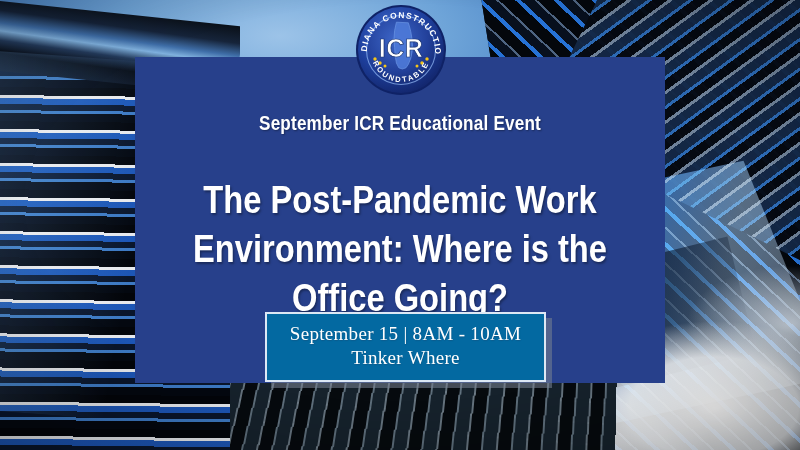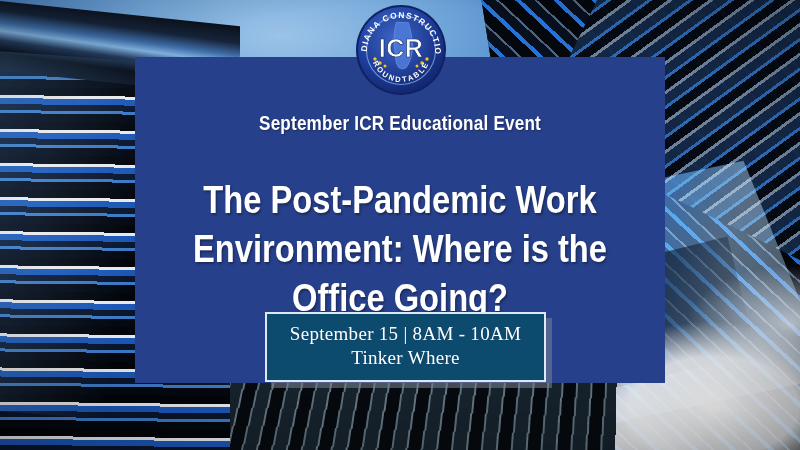--- a/index.html
+++ b/index.html
@@ -233,21 +233,21 @@
   }
   .headline span { display: block; transform: scaleX(0.86); }
 
   
   .details-box {
     position: absolute;
     left: 265px; top: 312px;
     width: 281px;
     padding: 8px 10px 10px;
     box-sizing: border-box;
-    background: #0c4a6e;
+    background: #0369a1;
     border: 2px solid #dce8f5;
     box-shadow: 6px 6px 0 rgba(120,130,145,0.55);
     text-align: center;
     z-index: 6;
   }
   .details-line {
     color: #ffffff;
     font-family: "Liberation Serif", serif;
     font-size: 19px;
     line-height: 24px;

